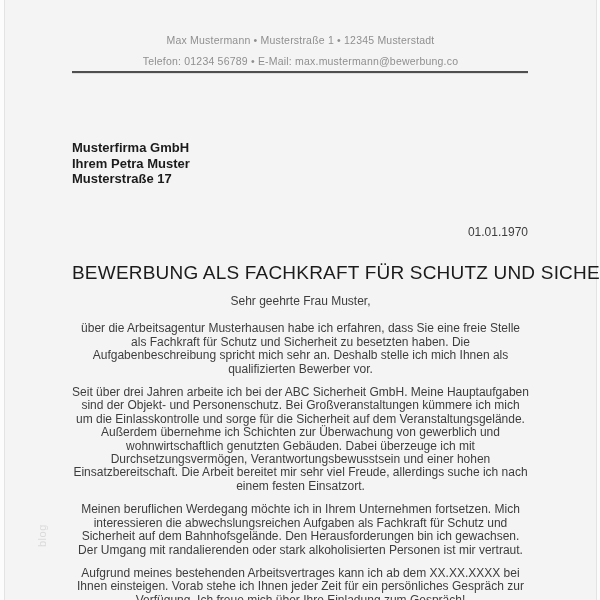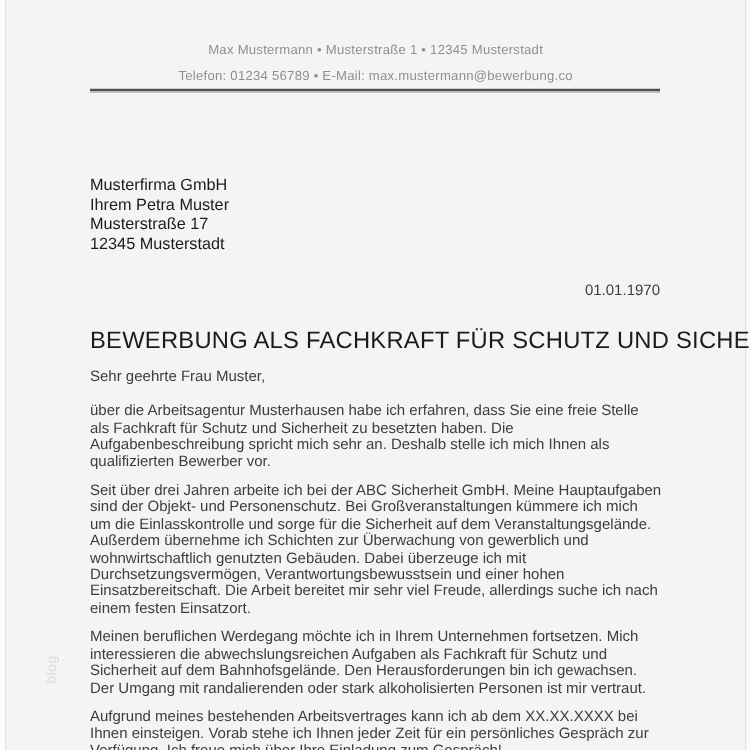--- a/index.html
+++ b/index.html
@@ -38,21 +38,21 @@
     position: absolute;
     top: 71px; left: 67px; right: 68px;
     height: 2px;
     background: var(--divider, #4f4f4f);
     border-bottom: 1px solid #dedede;
   }
   .recipient {
     position: absolute;
     top: 140px; left: 67px;
     font-size: 13px;
-    font-weight: normal;
+    font-weight: bold;
     line-height: 15.6px;
     color: var(--heading-text, #1b1b1b);
   }
   .date {
     position: absolute;
     top: 225px; right: 68px;
     font-size: 12px;
     color: var(--body-text, #3d3d3d);
     text-align: right;
   }
@@ -68,20 +68,21 @@
   .body-text {
     position: absolute;
     top: 295px; left: 67px;
     width: 457px;
     font-size: 12px;
     line-height: 13.4px;
     color: var(--body-text, #3d3d3d);
   }
   .body-text p {
     margin: 10px 0 0 0;
+    text-align: center;
   }
   .body-text p.salutation {
     margin: 0;
   }
   .body-text p.para-1 {
     margin-top: 14px;
   }
   .watermark {
     position: absolute;
     left: 30px;
@@ -103,21 +104,20 @@
     <div class="sender-line sender-line-1">Max Mustermann • Musterstraße 1 • 12345 Musterstadt</div>
 
     <div class="sender-line sender-line-2">Telefon: 01234 56789 • E-Mail: max.mustermann@bewerbung.co</div>
 
     <div class="divider"></div>
 
     <div class="recipient">
       <div>Musterfirma GmbH</div>
       <div>Ihrem Petra Muster</div>
       <div>Musterstraße 17</div>
-      <div>12345 Musterstadt</div>
     </div>
 
     <div class="date">01.01.1970</div>
 
     <div class="subject">BEWERBUNG ALS FACHKRAFT FÜR SCHUTZ UND SICHERHEIT</div>
 
     <div class="body-text">
       <p class="salutation">Sehr geehrte Frau Muster,</p>
       <p class="para-1">über die Arbeitsagentur Musterhausen habe ich erfahren, dass Sie eine freie Stelle als Fachkraft für Schutz und Sicherheit zu besetzten haben. Die Aufgabenbeschreibung spricht mich sehr an. Deshalb stelle ich mich Ihnen als qualifizierten Bewerber vor.</p>
       <p class="para-2">Seit über drei Jahren arbeite ich bei der ABC Sicherheit GmbH. Meine Hauptaufgaben sind der Objekt- und Personenschutz. Bei Großveranstaltungen kümmere ich mich um die Einlasskontrolle und sorge für die Sicherheit auf dem Veranstaltungsgelände. Außerdem übernehme ich Schichten zur Überwachung von gewerblich und wohnwirtschaftlich genutzten Gebäuden. Dabei überzeuge ich mit Durchsetzungsvermögen, Verantwortungsbewusstsein und einer hohen Einsatzbereitschaft. Die Arbeit bereitet mir sehr viel Freude, allerdings suche ich nach einem festen Einsatzort.</p>

